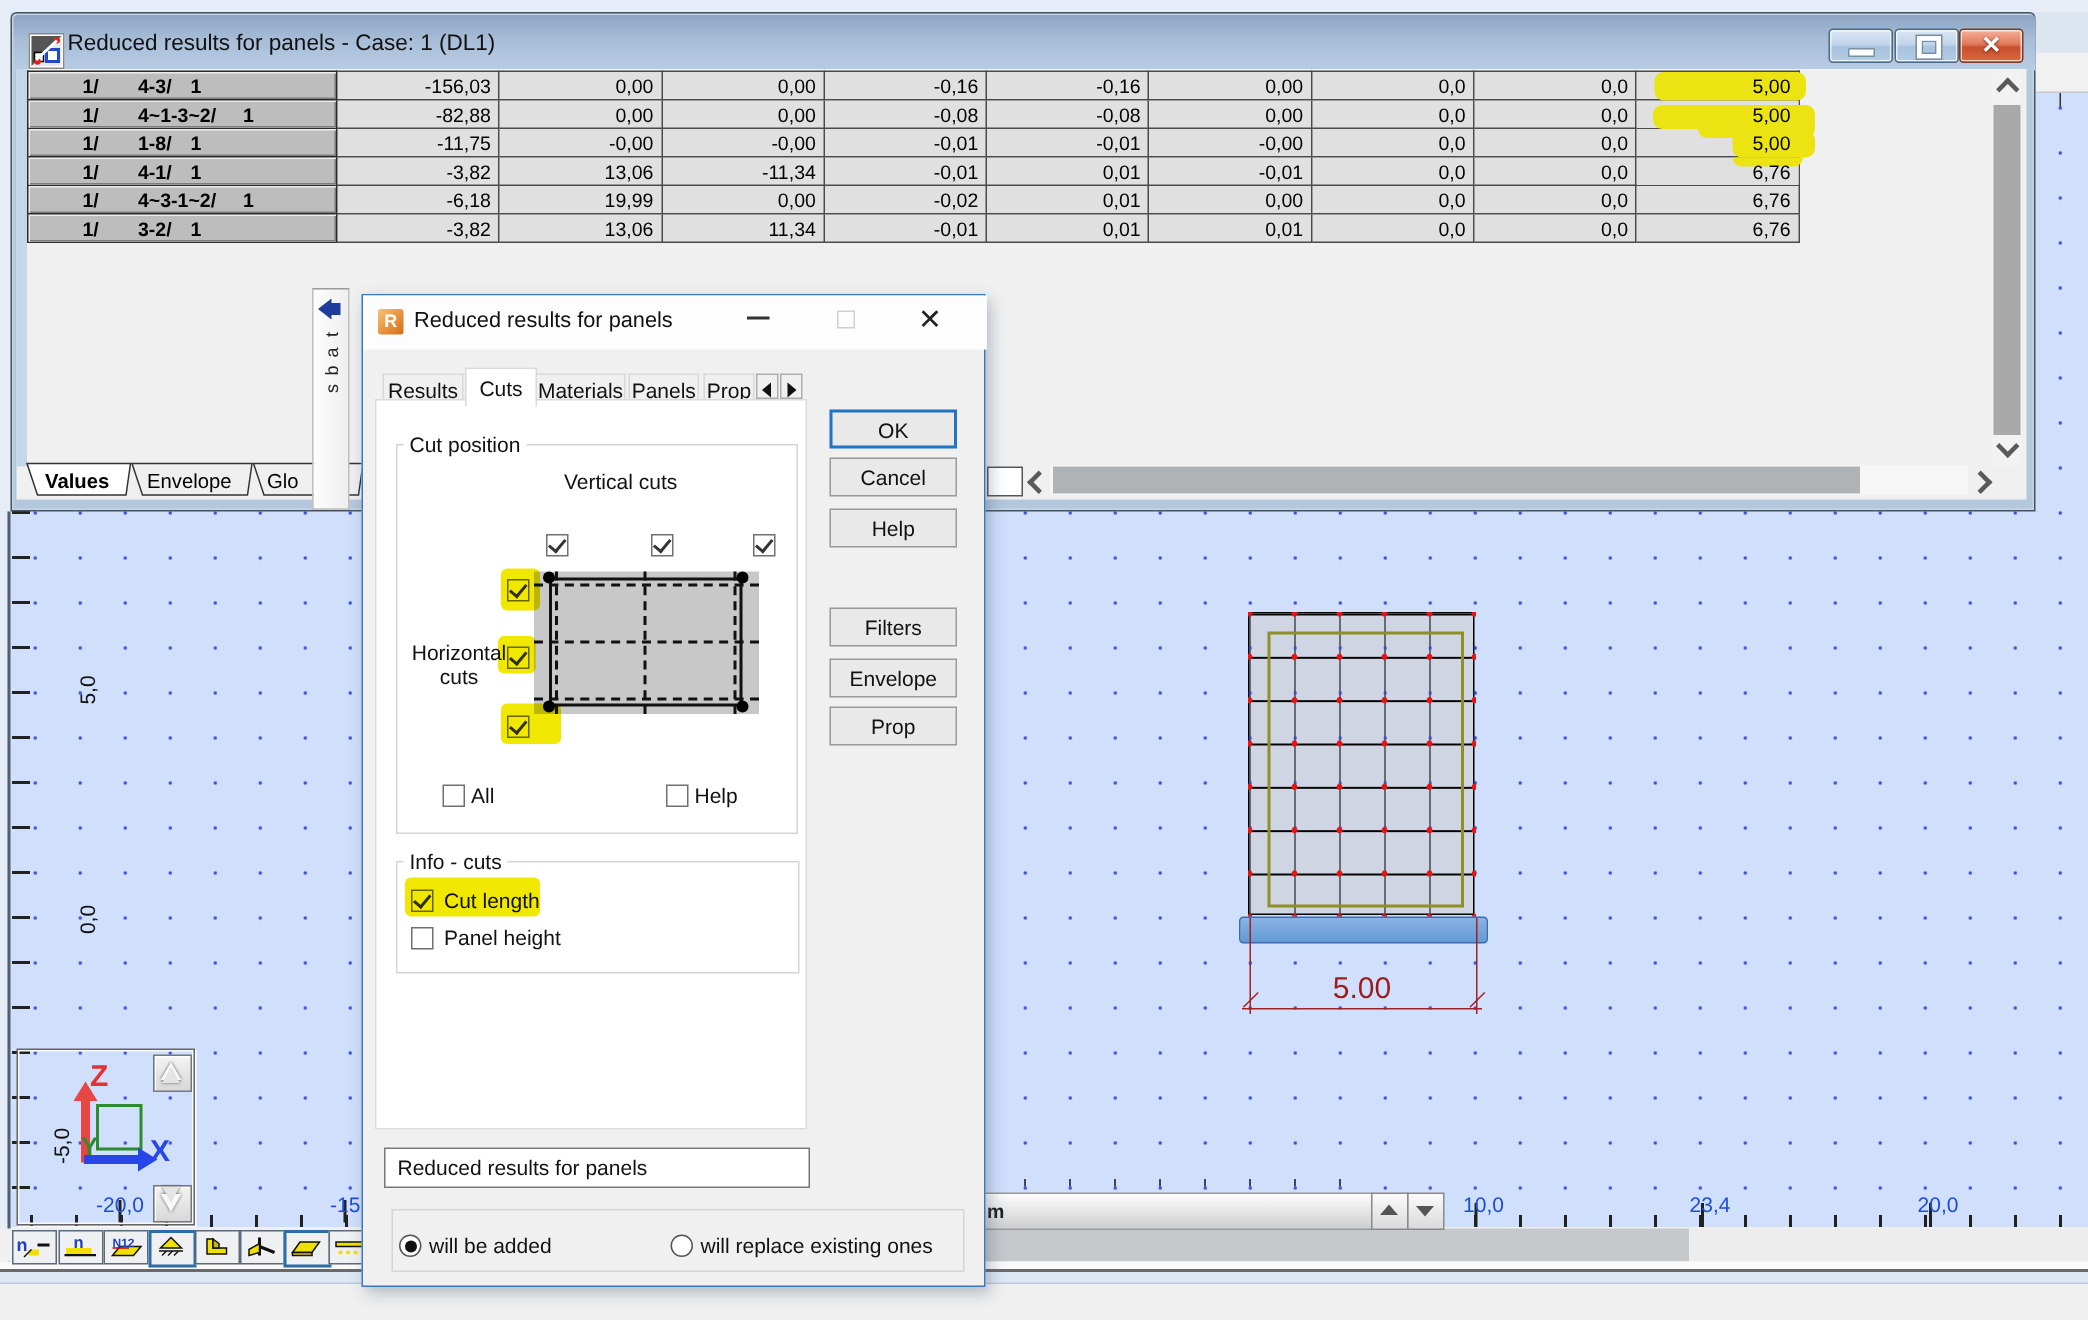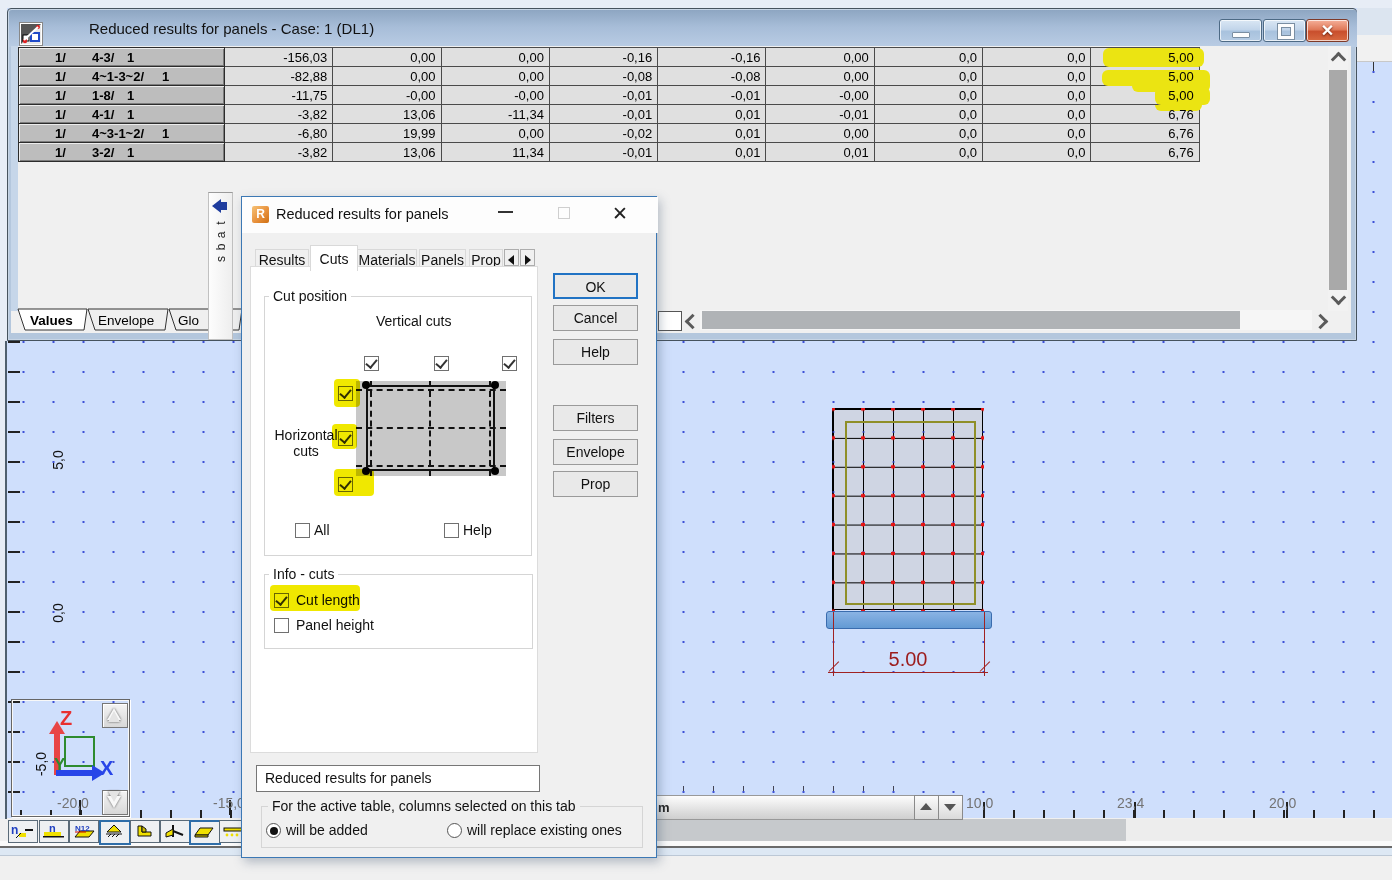--- a/index.html
+++ b/index.html
@@ -37,21 +37,21 @@
    radial-gradient(circle,rgba(45,65,210,.7) 1px,rgba(45,65,210,0) 1.4px);
   background-size:30px 28.9px,30px 30px;
   background-position:-14px -13.45px,16.5px 9px;}
 #olive{left:12px;top:12px;width:127px;height:180px;border:2px solid #8f8f28;}
 #bluebar{left:826px;top:611px;width:164px;height:16px;border:1px solid #3a6cae;border-radius:3px;
   background:linear-gradient(#8ab3e4,#639ad4);}
 .dim{background:#a02222;}
 .dimslash{width:14px;height:1.4px;background:#a02222;transform:rotate(-45deg);}
 #dimtxt{left:870px;top:648px;width:76px;text-align:center;color:#9c1c1c;font-size:20px;}
 .vlab{font-size:14px;color:#111;transform:rotate(-90deg);transform-origin:center;width:34px;text-align:center;letter-spacing:0px;}
-.blab{font-size:14px;color:#737373;width:46px;text-align:left;}
+.blab{font-size:14px;color:#1d4ed8;width:46px;text-align:center;}
 .tick{position:absolute;background:#222;}
 #mbar{left:652px;top:795px;width:262px;height:23px;background:linear-gradient(#fdfdfd,#dcdcdc 70%,#cfcfcf);
   border:1px solid #999;border-right:none;}
 #mbar span{font-size:13px;font-weight:bold;color:#222;position:absolute;left:5px;top:4px;}
 .spinbtn{top:795px;width:23px;height:23px;background:linear-gradient(#fbfbfb,#dadada);border:1px solid #8a8a8a;}
 .tri-up{position:absolute;left:5px;top:7px;width:0;height:0;border-left:6px solid transparent;border-right:6px solid transparent;border-bottom:7px solid #555;}
 .tri-dn{position:absolute;left:5px;top:8px;width:0;height:0;border-left:6px solid transparent;border-right:6px solid transparent;border-top:7px solid #555;}
 #coordbox{left:11px;top:699px;width:117px;height:116px;border:1px solid #666;
   box-shadow:inset 0 0 0 1px #f8f8f8, 1px 1px 0 #fff;}
 .cbtn{width:24px;height:23px;background:linear-gradient(#f4f4f4,#d8d8d8);border:1px solid #777;box-shadow:inset 1px 1px 0 #fff;}
@@ -66,21 +66,21 @@
 #xhead{left:80px;top:65px;width:0;height:0;border-top:8px solid transparent;border-bottom:8px solid transparent;border-left:13px solid #2845e8;}
 #zlab{left:48px;top:7px;color:#e83030;font-size:20px;font-weight:bold;}
 #ylab{left:42px;top:55px;color:#2e8b2e;font-size:17px;font-weight:bold;}
 #xlab{left:88px;top:57px;color:#2845e8;font-size:20px;font-weight:bold;}
 
 #mainwin{position:absolute;left:7px;top:8px;width:1350px;height:333px;box-sizing:border-box;
   border:1px solid #46535e;border-radius:4px 4px 0 0;
   background:#b4c7dd;box-shadow:0 0 0 1px rgba(255,255,255,.25) inset;}
 #titlebar{position:absolute;left:1px;top:1px;width:1348px;height:37px;border-radius:3px 3px 0 0;
   background:linear-gradient(#8ea6c2 0%,#a7bdd8 45%,#b9cce4 100%);}
-#titletxt{position:absolute;left:36px;top:10px;font-size:15px;color:#111;margin-left:44px;}
+#titletxt{position:absolute;left:36px;top:10px;font-size:15px;color:#111;}
 #titleicon{position:absolute;left:10px;top:12px;width:22px;height:22px;background:#fff;border:1px solid #888;}
 .wbtn{position:absolute;top:9px;width:41px;height:21px;border-radius:3px;border:1px solid #4d6a85;
   background:linear-gradient(#dae7f4,#c2d5ea 45%,#a8c2de 55%,#b6cce4);box-shadow:inset 0 0 0 1px rgba(255,255,255,.7);}
 #btn-close{background:linear-gradient(#f5b09a,#e07a5a 45%,#c94f2d 55%,#d86a41);border-color:#7e3a28;}
 .minbar{position:absolute;left:12px;top:12px;width:16px;height:4px;background:#fdfdfd;border:1px solid #7a8ea2;border-radius:1px;}
 .maxbox{position:absolute;left:14px;top:4px;width:10px;height:9px;border:3px solid #fdfdfd;outline:1px solid #7a8ea2;box-shadow:inset 0 0 0 1px #7a8ea2;}
 .closex{position:absolute;left:0;top:0px;width:41px;text-align:center;color:#fff;font-size:16px;font-weight:bold;line-height:21px;text-shadow:0 1px 2px rgba(80,20,5,.8);}
 #client{position:absolute;left:3px;top:37px;width:1340px;height:287px;background:#f0f0f0;}
 
 #rtable{position:absolute;left:7px;top:1px;border-collapse:collapse;table-layout:fixed;font-size:13px;}
@@ -395,21 +395,21 @@
             <td>0,0</td>
             <td>0,0</td>
             <td class="ov"><span class="hlb" style="left:64px;top:0px;width:47px;height:6px;border-radius:0 0 6px 6px;"></span><span class="ct">6,76</span></td>
           </tr>
       <tr>
             <td class="c1">
               <span class="t1">1/</span>
               <span class="t2">4~3-1~2/</span>
               <span class="t3b">1</span>
             </td>
-            <td>-6,80</td>
+            <td>-6,18</td>
             <td>19,99</td>
             <td>0,00</td>
             <td>-0,02</td>
             <td>0,01</td>
             <td>0,00</td>
             <td>0,0</td>
             <td>0,0</td>
             <td>6,76</td>
           </tr>
       <tr>
@@ -523,18 +523,17 @@
     <div class="dlbl" style="left:45px;top:350px;">Panel height</div>
   </div>
   <div class="dbtn focus" style="top:76px;">OK</div>
   <div class="dbtn" style="top:108px;">Cancel</div>
   <div class="dbtn" style="top:142px;">Help</div>
   <div class="dbtn" style="top:208px;">Filters</div>
   <div class="dbtn" style="top:242px;">Envelope</div>
   <div class="dbtn" style="top:274px;">Prop</div>
   <div id="dinput">Reduced results for panels</div>
   <div class="grp" style="left:19px;top:609px;width:380px;height:40px;"></div>
-  <div class="grplab" style="left:26px;top:601px;background:#f0f0f0;">For the active table, columns selected on this tab</div>
   <div class="radio sel" style="left:24px;top:626px;"></div>
   <div class="dlbl" style="left:44px;top:625px;">will be added</div>
   <div class="radio" style="left:205px;top:626px;"></div>
   <div class="dlbl" style="left:225px;top:625px;text-align:right;">will replace existing ones</div>
 </div>
 
 </body></html>

